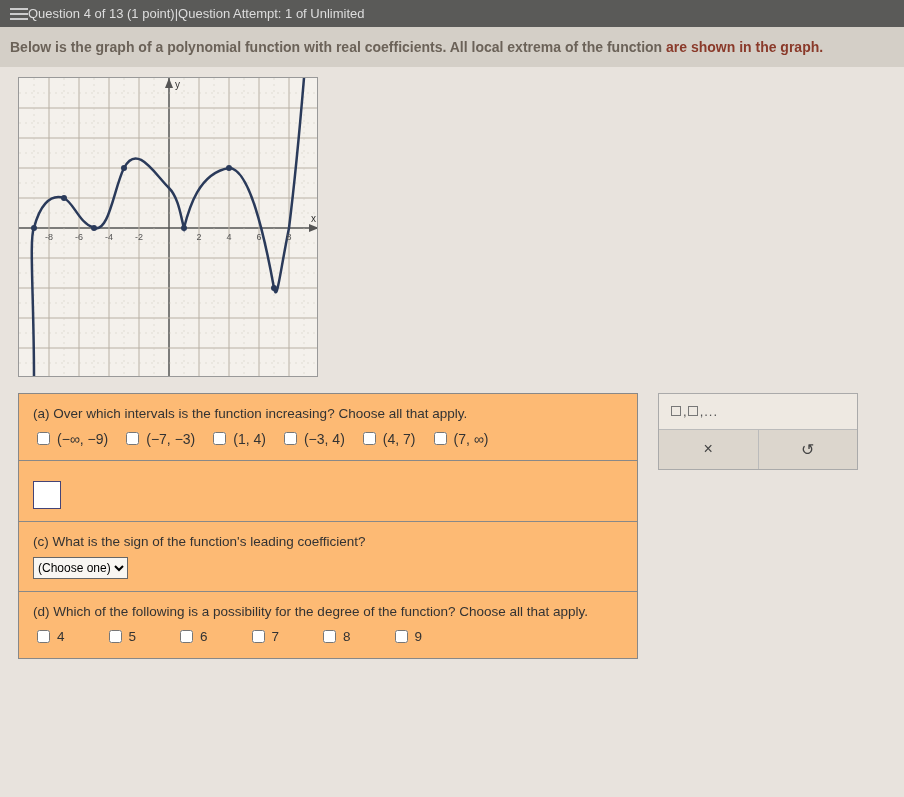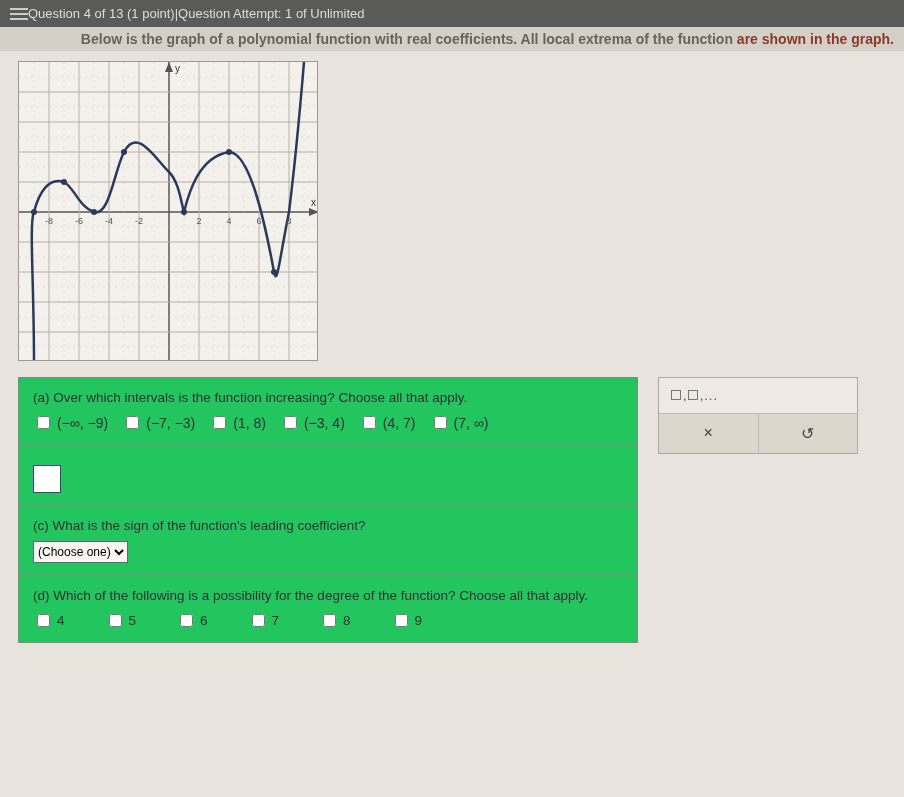--- a/index.html
+++ b/index.html
@@ -26,24 +26,23 @@
   }
   .hamburger span {
     width: 18px;
     height: 2px;
     background: #ccc;
     display: block;
   }
   .prompt-line {
     background: #d4cfc7;
     color: #6b6258;
-    padding: 4px 10px;
+    padding: 12px 10px;
     font-size: 14px;
     font-weight: bold;
-    text-align: right;
   }
   .prompt-line .highlight { color: #8a3a2a; }
   .content { padding: 10px 18px; }
   .graph-box {
     width: 300px;
     height: 300px;
     background: #f4f1ec;
     border: 1px solid #999;
     position: relative;
     margin-bottom: 16px;
@@ -51,21 +50,21 @@
   }
   .instruction {
     font-size: 14px;
     margin: 14px 0;
     color: #222;
   }
   .layout { display: flex; gap: 20px; align-items: flex-start; }
   .qtable {
     border: 1px solid #888;
     width: 620px;
-    background: #22c55e;
+    background: #fdba74;
   }
   .qrow {
     border-bottom: 1px solid #888;
     padding: 12px 14px;
     font-size: 13.5px;
     color: #333;
   }
   .qrow:last-child { border-bottom: none; }
   .checkrow {
     display: flex;
@@ -250,21 +249,21 @@
           <label class="chk">
               <input type="checkbox" style="">
               <span>(−∞, −9)</span>
             </label>
           <label class="chk">
               <input type="checkbox" style="">
               <span>(−7, −3)</span>
             </label>
           <label class="chk">
               <input type="checkbox" style="">
-              <span>(1, 8)</span>
+              <span>(1, 4)</span>
             </label>
           <label class="chk">
               <input type="checkbox" style="">
               <span>(−3, 4)</span>
             </label>
           <label class="chk">
               <input type="checkbox" style="">
               <span>(4, 7)</span>
             </label>
           <label class="chk">

